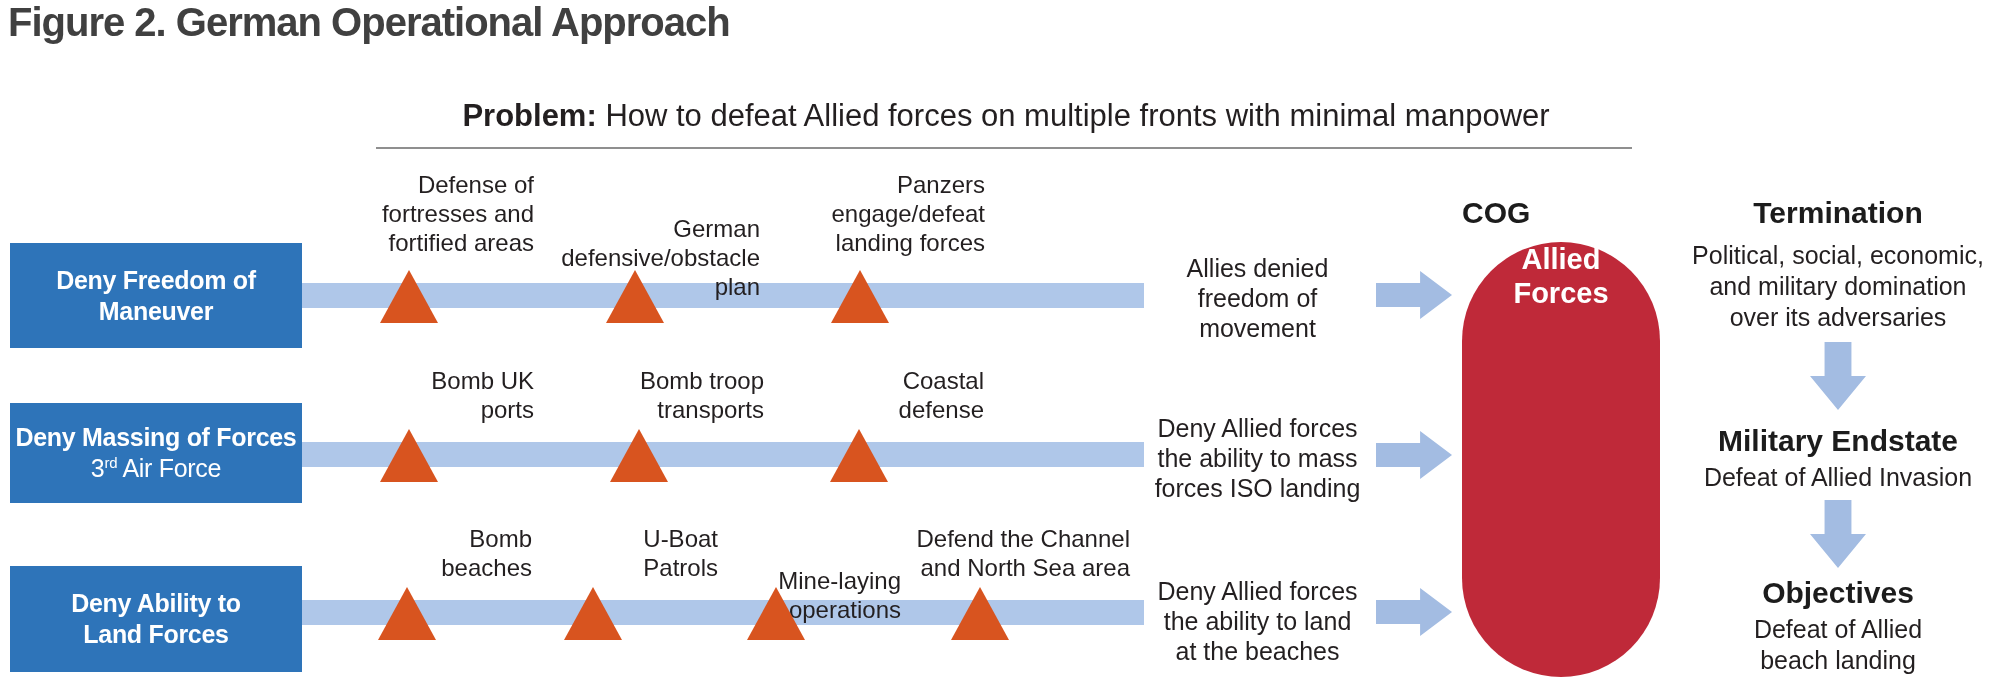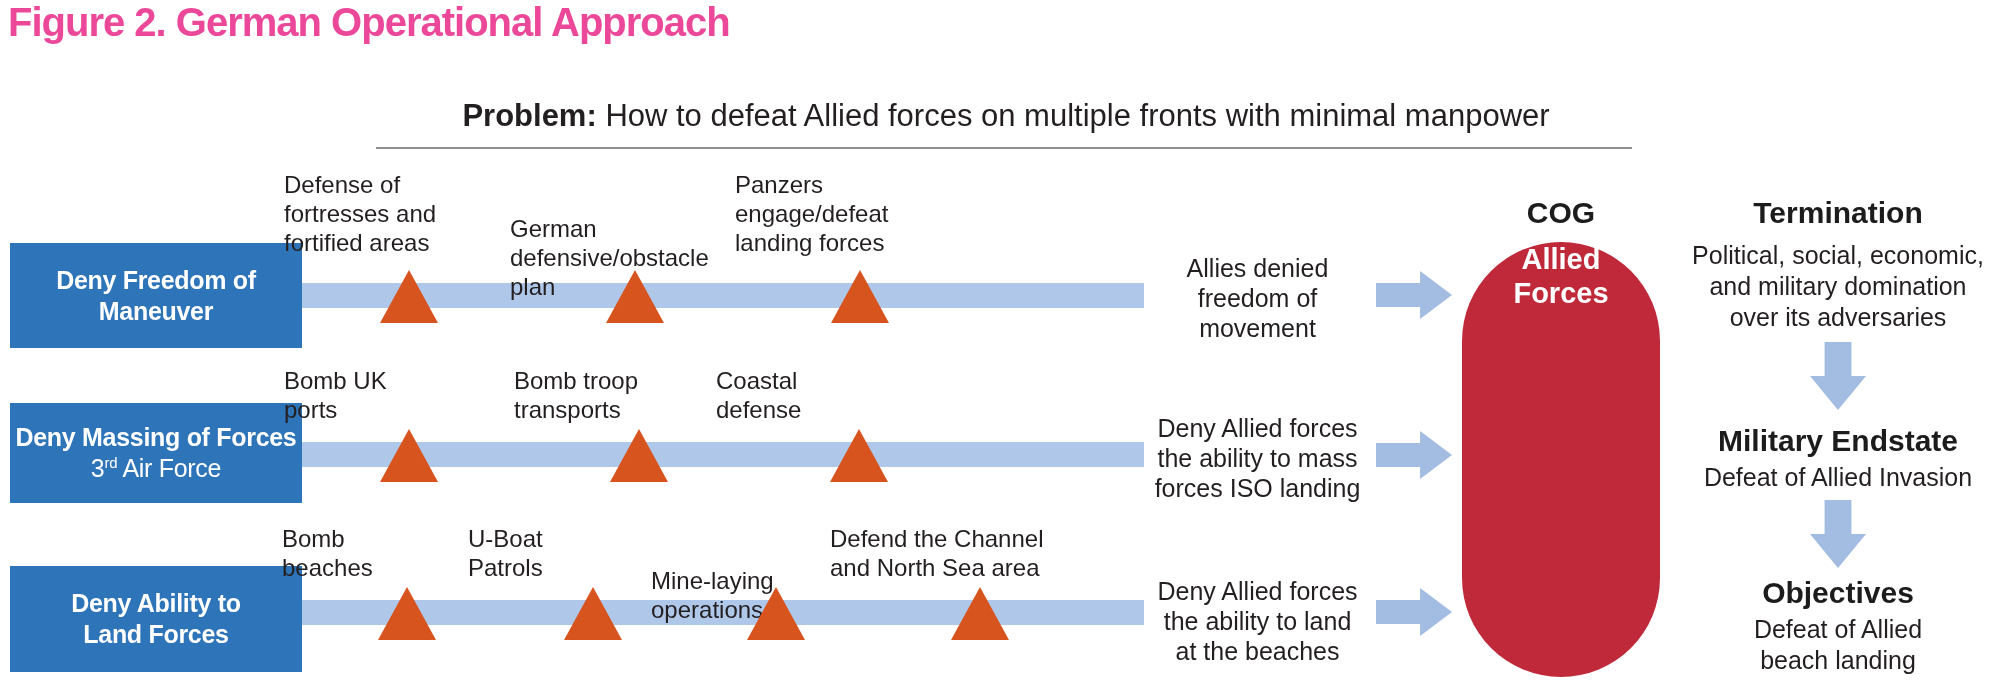--- a/index.html
+++ b/index.html
@@ -3,48 +3,48 @@
 <meta charset="utf-8">
 <style>
   html,body{margin:0;padding:0;}
   body{
     width:2000px;height:689px;position:relative;overflow:hidden;
     background:#ffffff;color:#231f20;
     font-family:"Liberation Sans","DejaVu Sans",sans-serif;
   }
   .abs{position:absolute;}
 
-  .fig-title{left:8px;top:0;font-size:40px;font-weight:bold;letter-spacing:-1px;color:#ec4899;}
+  .fig-title{left:8px;top:0;font-size:40px;font-weight:bold;letter-spacing:-1px;color:#404040;}
 
   .problem{left:380px;top:98px;width:1252px;font-size:31px;text-align:center;}
   .problem b{font-weight:bold;}
   .problem-rule{left:376px;top:147px;width:1256px;height:2px;background:#8f8f8f;}
 
   .loe-box{
     left:10px;width:292px;background:#2e74b9;color:#ffffff;
     display:flex;flex-direction:column;align-items:center;justify-content:center;
     font-size:25px;line-height:31px;letter-spacing:-0.3px;
   }
   .loe-box .ti{font-weight:bold;text-align:center;white-space:pre-line;}
   .loe-box .sub{text-align:center;}
   .loe-box .sup{font-size:60%;vertical-align:super;line-height:0;}
 
   .bar{left:302px;width:842px;height:25px;background:#afc7e9;}
 
   .tri{width:58px;height:53px;background:#d8541f;
        clip-path:polygon(50% 0,100% 100%,0 100%);}
 
-  .mlabel{font-size:24px;line-height:29px;text-align:left;white-space:pre-line;}
+  .mlabel{font-size:24px;line-height:29px;text-align:right;white-space:pre-line;}
 
   .outcome{left:1145px;width:225px;font-size:25px;line-height:30px;text-align:center;white-space:pre-line;}
 
   .rarrow{left:1376px;width:76px;height:48px;background:#a3bce2;
           clip-path:polygon(0 25%,58% 25%,58% 0,100% 50%,58% 100%,58% 75%,0 75%);}
 
-  .cog-label{left:1462px;width:198px;top:196px;font-size:30px;font-weight:bold;text-align:center;color:#1c1c1c;}
+  .cog-label{left:1462px;width:198px;top:196px;font-size:30px;font-weight:bold;color:#1c1c1c;}
   .cog-pill{
     left:1462px;top:242px;width:198px;height:435px;border-radius:100px;background:#bf2939;
     display:flex;align-items:flex-start;justify-content:center;
   }
   .cog-pill .body{color:#ffffff;font-weight:bold;font-size:29px;line-height:34px;text-align:center;white-space:pre-line;}
 
   .rcol-title{left:1673px;width:330px;font-size:30px;font-weight:bold;text-align:center;color:#1c1c1c;}
   .rcol-body{left:1673px;width:330px;font-size:25px;line-height:31px;text-align:center;white-space:pre-line;}
   .darrow{left:1810px;width:56px;height:68px;background:#a3bce2;
           clip-path:polygon(26% 0,74% 0,74% 50%,100% 50%,50% 100%,0 50%,26% 50%);}
@@ -81,21 +81,21 @@
 
 <div class="abs bar" style="top:442px;"></div>
 <div class="abs loe-box" style="top:403px;height:100px;">
   <div class="ti">Deny Massing of Forces</div>
   <div class="sub"><span>3</span><span class="sup">rd</span><span> Air Force</span></div>
 </div>
 <div class="abs mlabel" style="left:284px;top:366px;width:250px;">Bomb UK
 ports</div>
 <div class="abs mlabel" style="left:514px;top:366px;width:250px;">Bomb troop
 transports</div>
-<div class="abs mlabel" style="left:716px;top:366px;width:250px;">Coastal
+<div class="abs mlabel" style="left:734px;top:366px;width:250px;">Coastal
 defense</div>
 <div class="abs tri" style="left:380px;top:429px;"></div>
 <div class="abs tri" style="left:610px;top:429px;"></div>
 <div class="abs tri" style="left:830px;top:429px;"></div>
 <div class="abs outcome" style="top:413px;">Deny Allied forces
 the ability to mass
 forces ISO landing</div>
 <div class="abs rarrow" style="top:431px;"></div>
 
 <div class="abs bar" style="top:600px;"></div>

